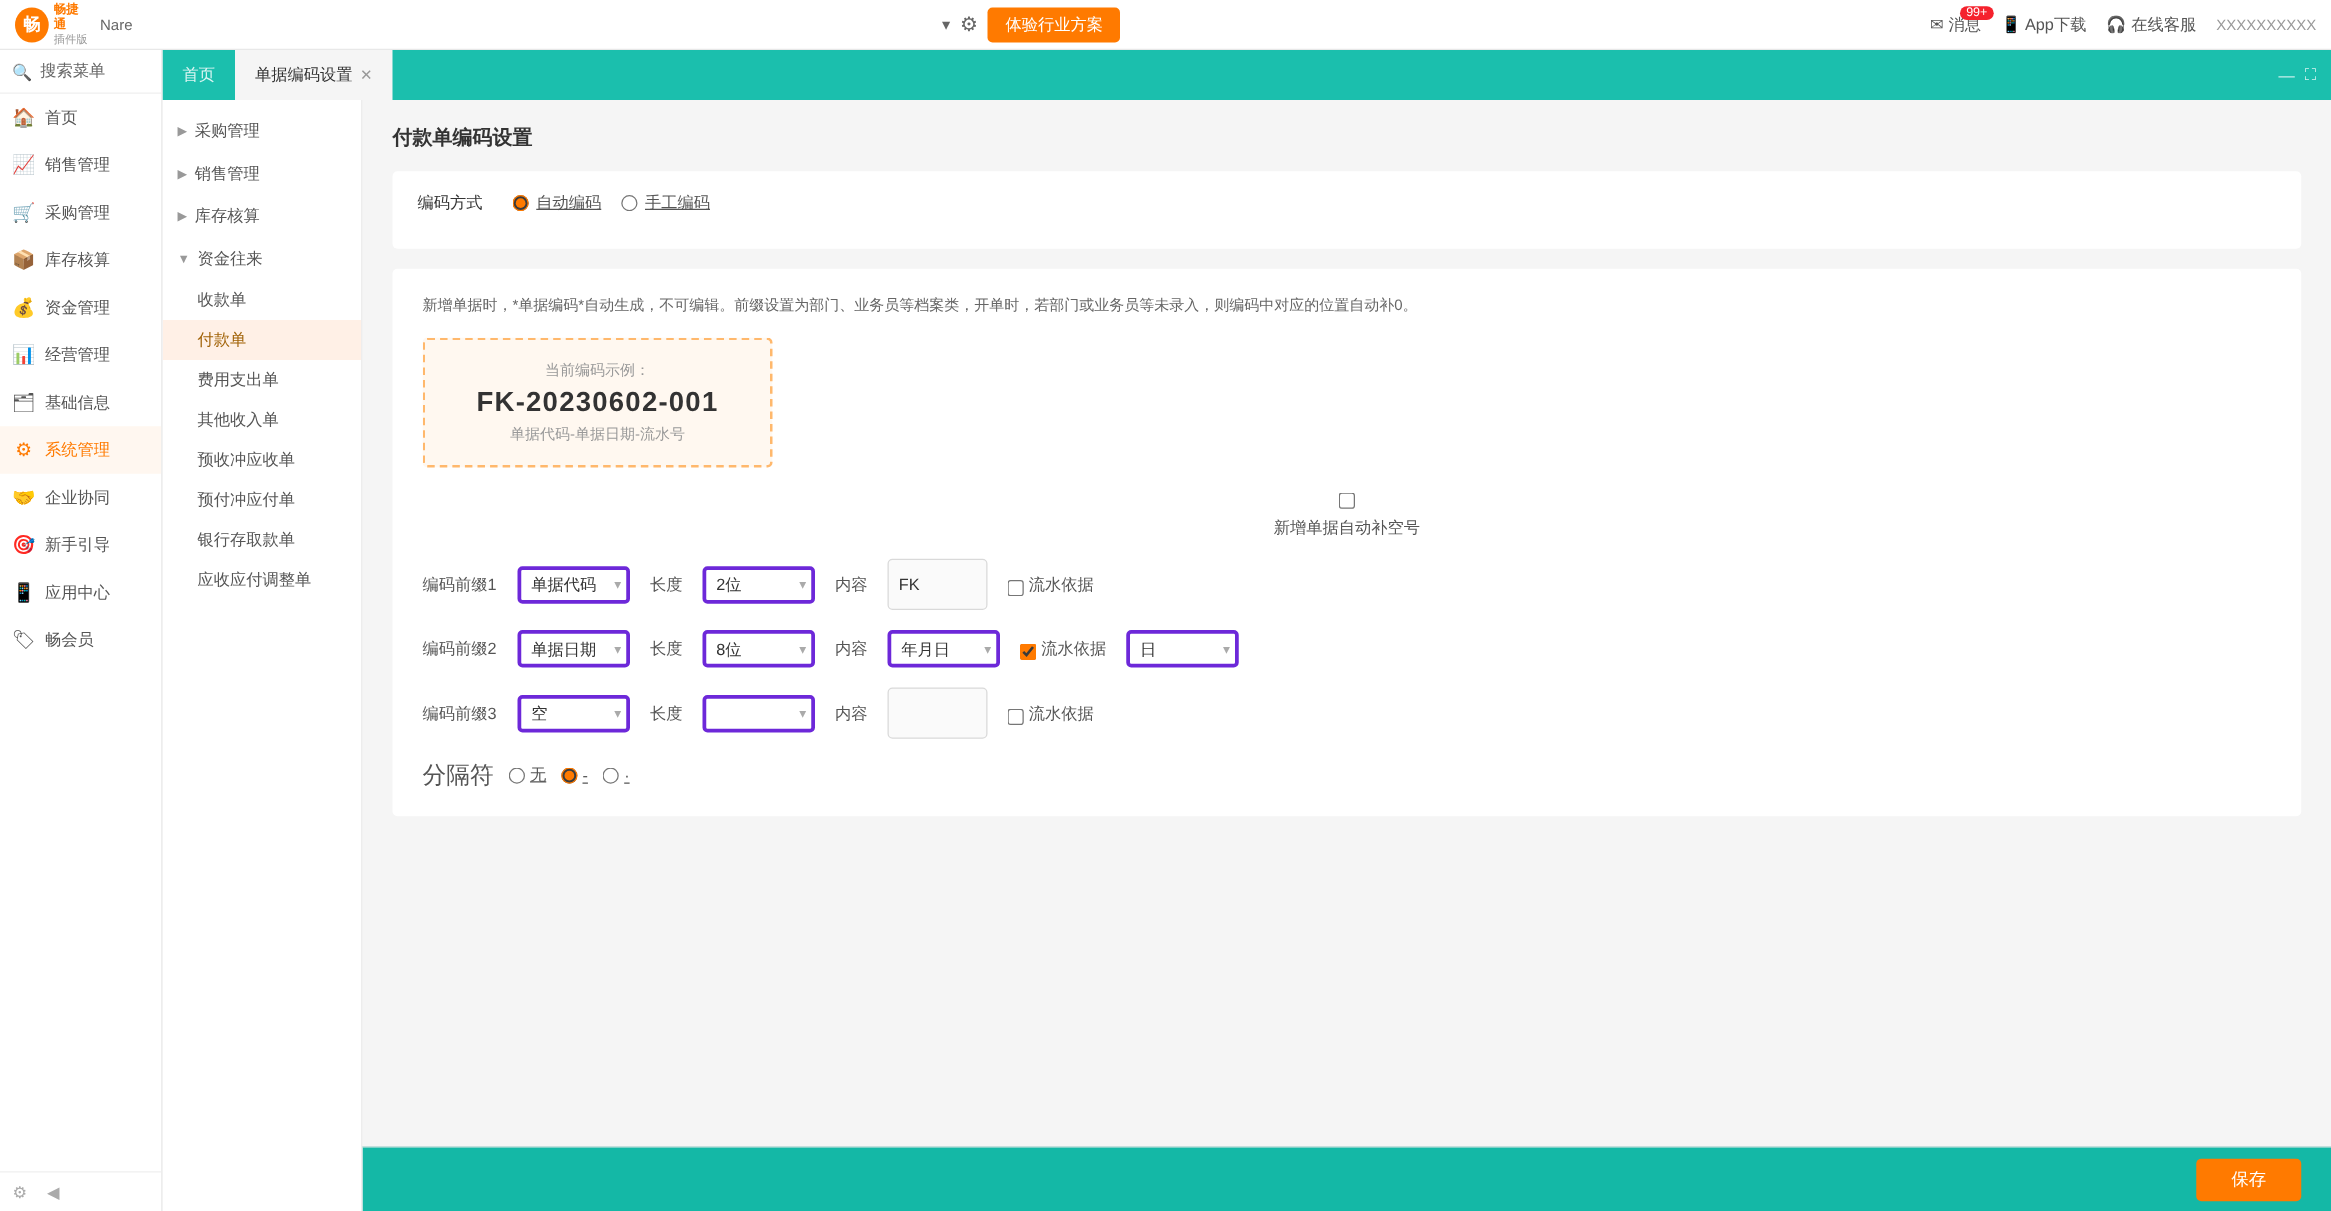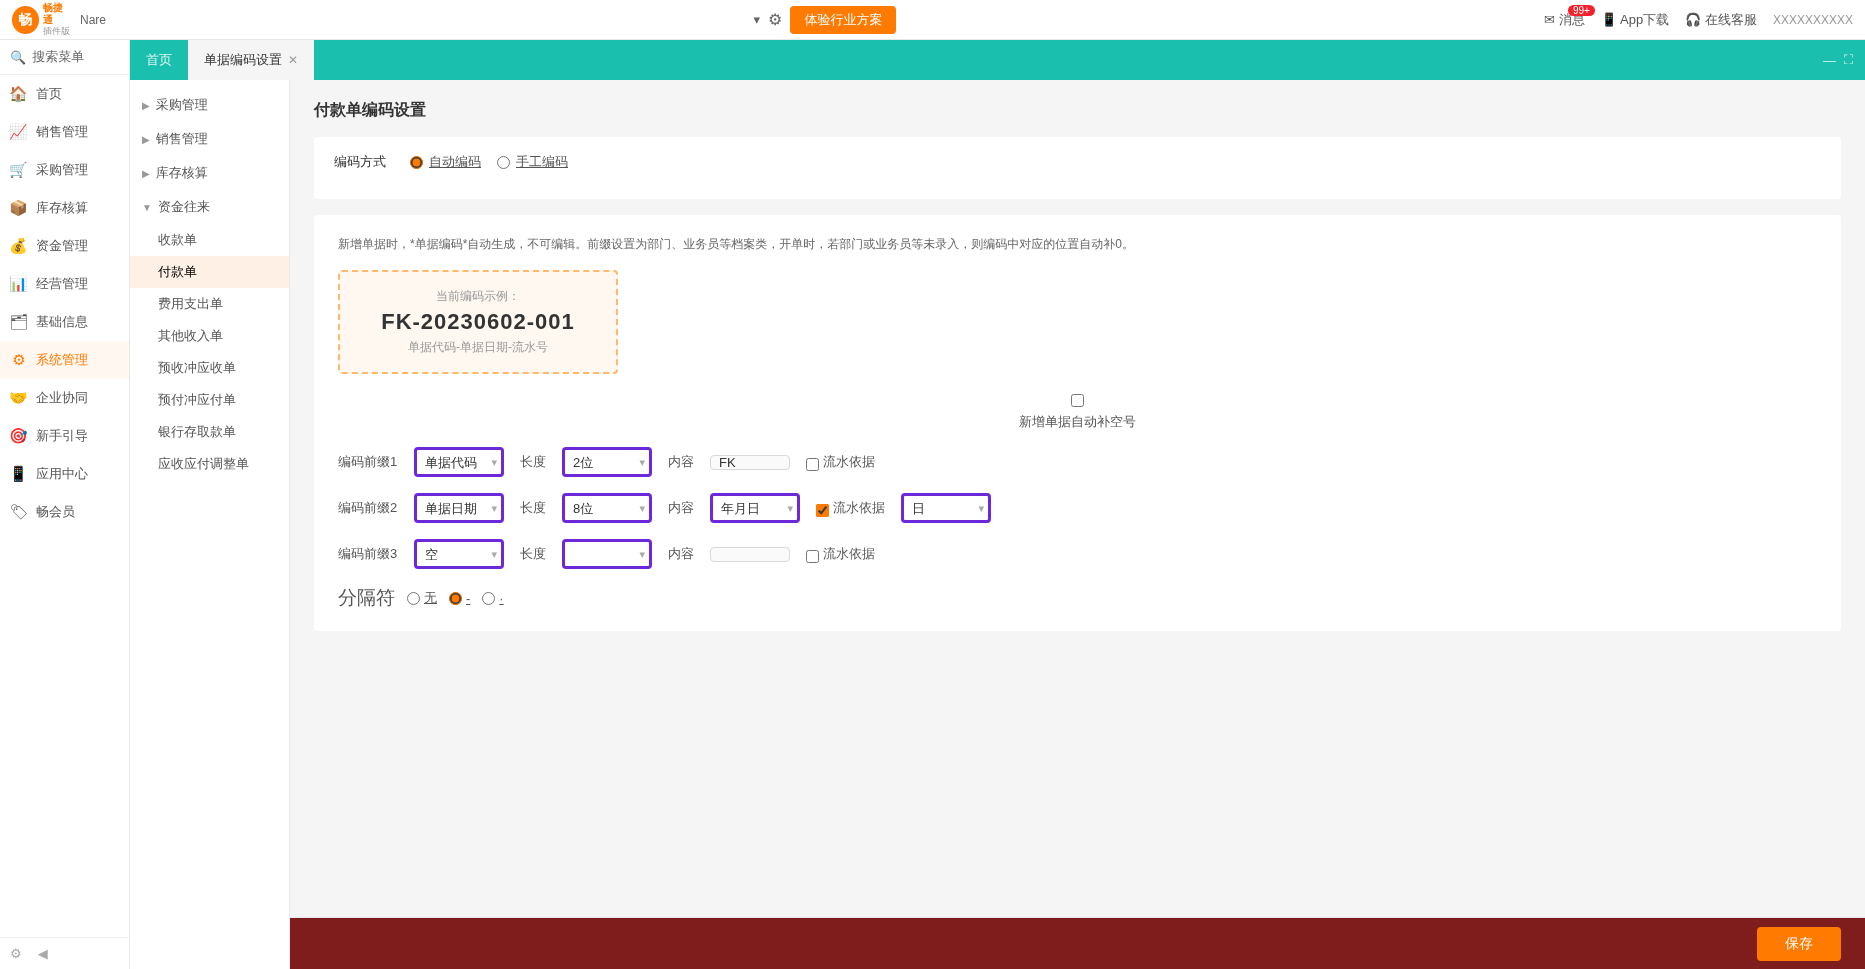--- a/index.html
+++ b/index.html
@@ -119,21 +119,21 @@
       font-size: 13px;
       font-weight: 500;
     }
     .sub-menu-header .arrow { font-size: 10px; color: #999; }
     .sub-menu-item {
       padding: 7px 12px 7px 28px;
       color: #555;
       cursor: pointer;
       font-size: 13px;
     }
-    .sub-menu-item.active { background: #fff0e6; color: #000000; font-weight: 500; }
+    .sub-menu-item.active { background: #fff0e6; color: #a16207; font-weight: 500; }
 
     
     .page-content {
       flex: 1;
       overflow-y: auto;
       padding: 20px 24px;
       background: #f5f5f5;
     }
     .page-title {
       font-size: 16px;
@@ -198,21 +198,21 @@
     .separator-row { display: flex; align-items: center; gap: 12px; margin-top: 4px; }
     .separator-label { font-size: 19px; color: #555; }
     .radio-option { display: flex; align-items: center; gap: 4px; cursor: pointer; font-size: 13px; color: #555; text-decoration: underline; }
 
     
     .auto-fill-row { display: flex; align-items: center; gap: 6px; margin-bottom: 16px; font-size: 13px; color: #555; flex-direction: column; }
 
     
     .page-footer {
       height: 52px;
-      background: #7f1d1d;
+      background: #14b8a6;
       border-top: 1px solid #e8e8e8;
       display: flex;
       align-items: center;
       justify-content: flex-end;
       padding: 0 24px;
     }
     .save-btn {
       background: #ff7a00;
       color: #fff;
       border: none;
@@ -247,21 +247,21 @@
       right: 7px;
       pointer-events: none;
       color: #aaa;
       font-size: 11px;
     }
 
     
     .content-value {
       display: inline-flex;
       align-items: center;
-      height: 15px;
+      height: 41px;
       border: 1px solid #d9d9d9;
       border-radius: 4px;
       padding: 0 8px;
       font-size: 13px;
       color: #333;
       background: #fafafa;
       min-width: 80px;
     }
 
     .orange-checkbox { accent-color: #ff7a00; }

